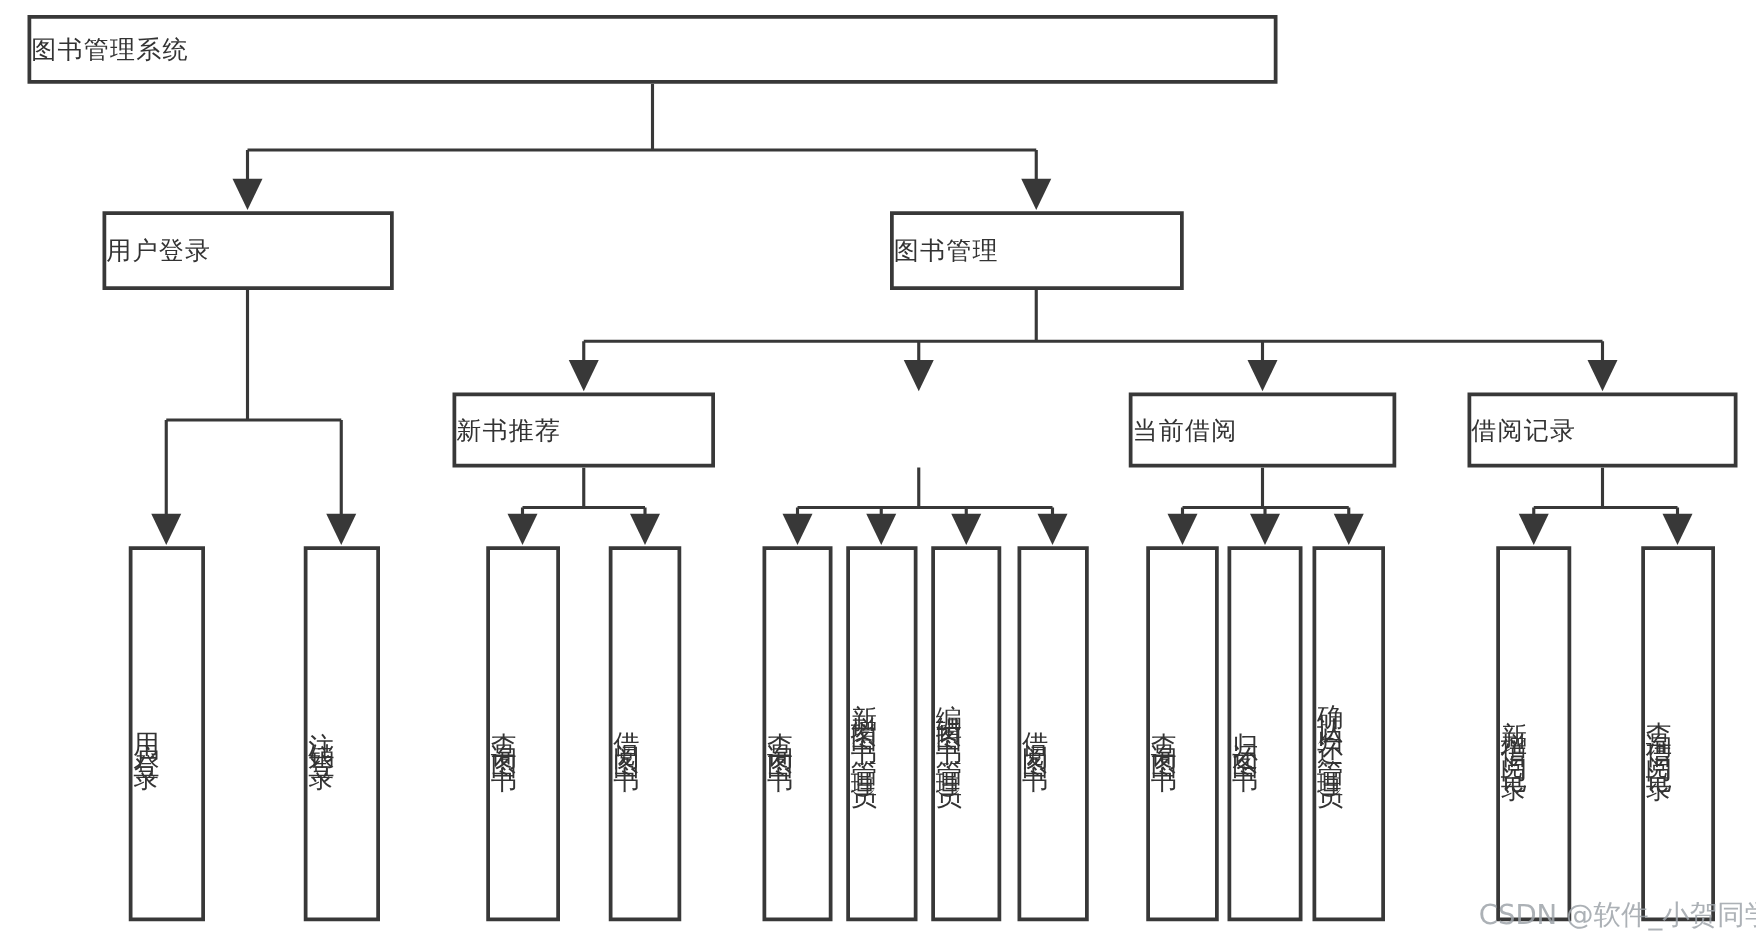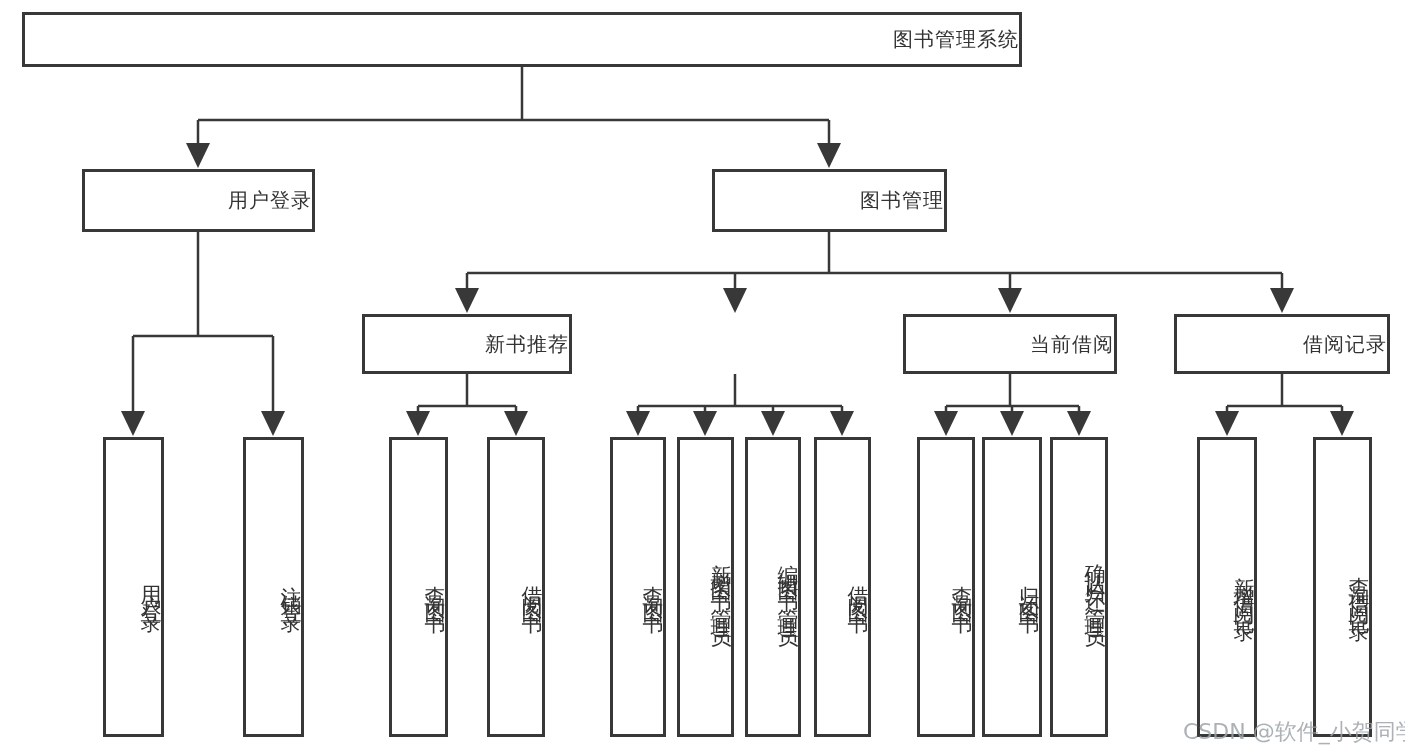--- a/index.html
+++ b/index.html
@@ -21,21 +21,21 @@
     top: 0;
     z-index: 1;
   }
   .node {
     position: absolute;
     box-sizing: border-box;
     border: 3px solid #383838;
     background: #ffffff;
     display: flex;
     align-items: center;
-    justify-content: flex-end;
+    justify-content: flex-start;
     z-index: 2;
   }
   .hlabel {
     font-size: 20px;
     color: #333333;
     letter-spacing: 1px;
     white-space: nowrap;
   }
   .vtext {
     writing-mode: vertical-rl;

